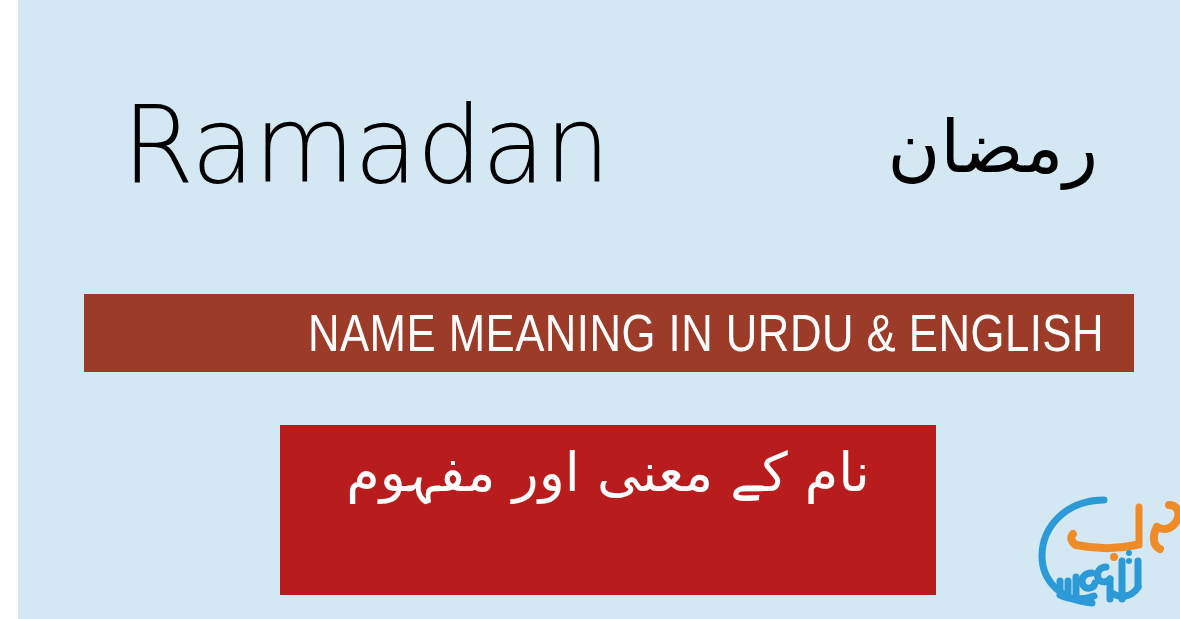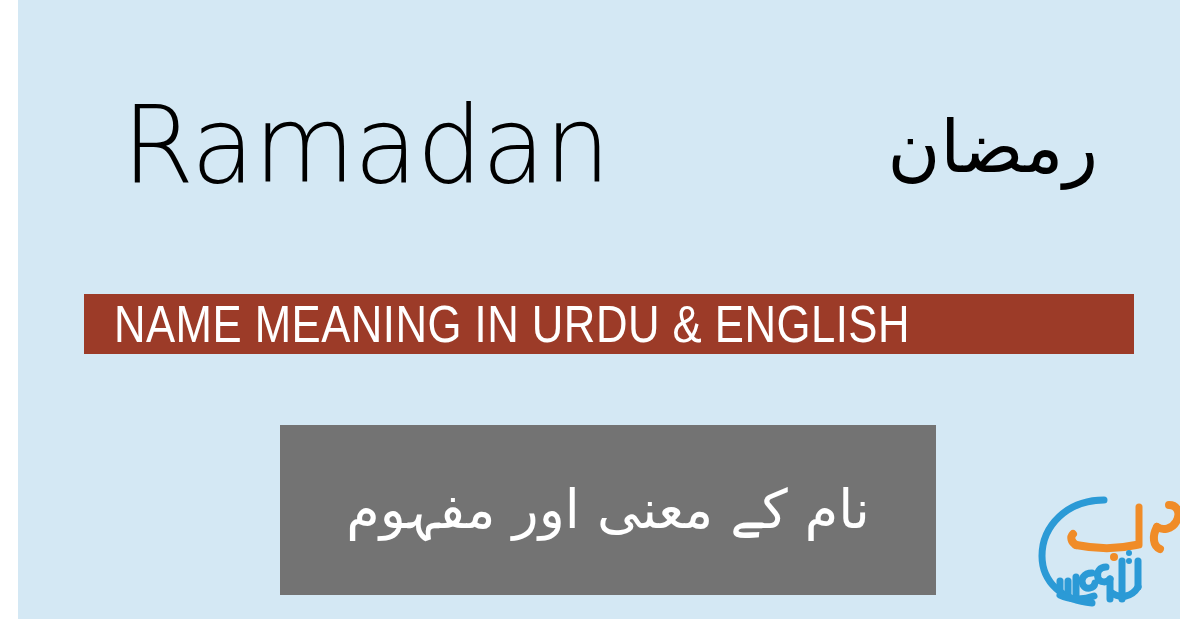--- a/index.html
+++ b/index.html
@@ -52,47 +52,46 @@
     white-space: nowrap;
     text-align: center;
   }
 
   
   #banner {
     position: absolute;
     left: 66px;
     top: 294px;
     width: 1050px;
-    height: 60px;
+    height: 78px;
     background: #9c3b28;
     display: flex;
     align-items: center;
-    justify-content: flex-start;
+    justify-content: flex-end;
   }
   #banner-text {
     font-family: "Liberation Sans Narrow", "Liberation Sans", sans-serif;
     font-weight: 300;
     font-size: 47px;
     line-height: 50px;
     letter-spacing: 0.5px;
     color: #ffffff;
     white-space: nowrap;
     transform: scaleX(0.93) scaleY(1.12);
   }
 
   
   #subtitle-box {
     position: absolute;
     left: 262px;
     top: 425px;
     width: 656px;
     height: 170px;
-    background: #737373;
+    background: #b91c1c;
     display: flex;
-    align-items: center;
     justify-content: center;
   }
   #subtitle-text {
     font-family: "DejaVu Sans", sans-serif;
     font-size: 54px;
     line-height: 96px;
     color: #ffffff;
     direction: rtl;
     unicode-bidi: isolate;
     white-space: nowrap;

